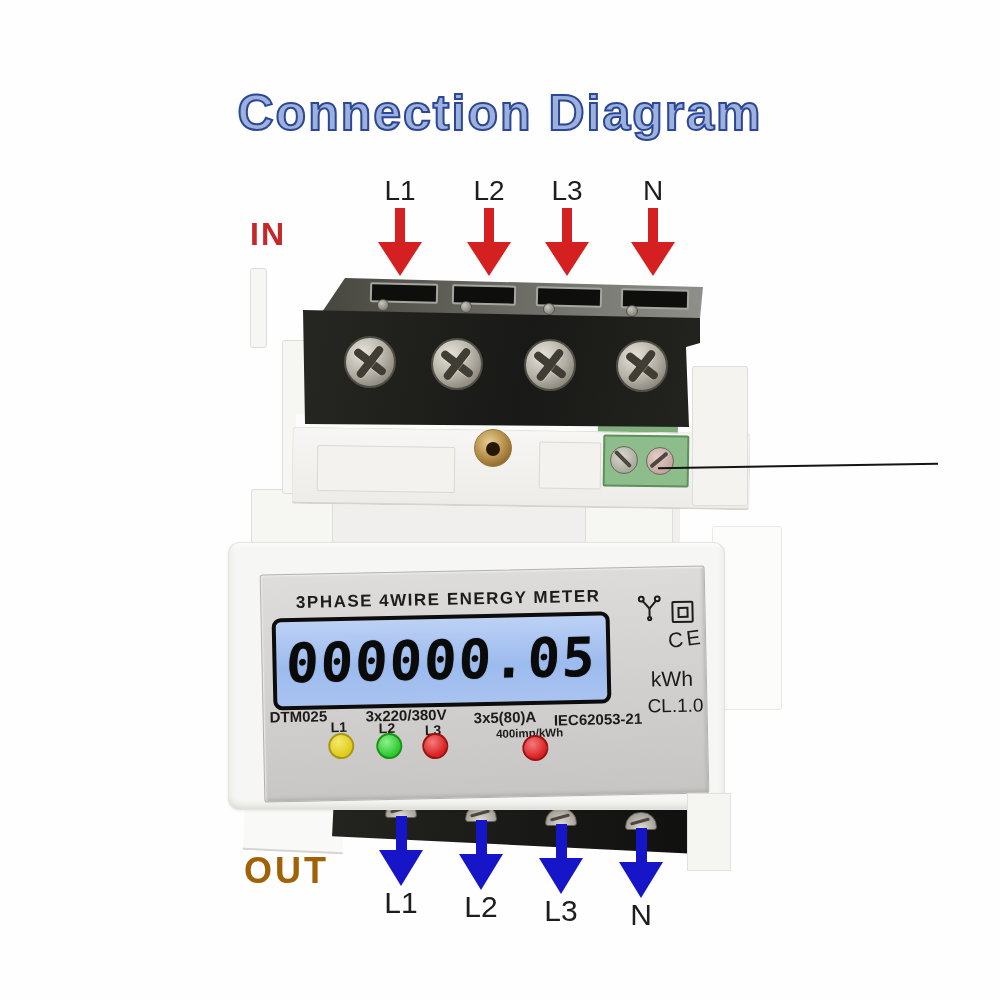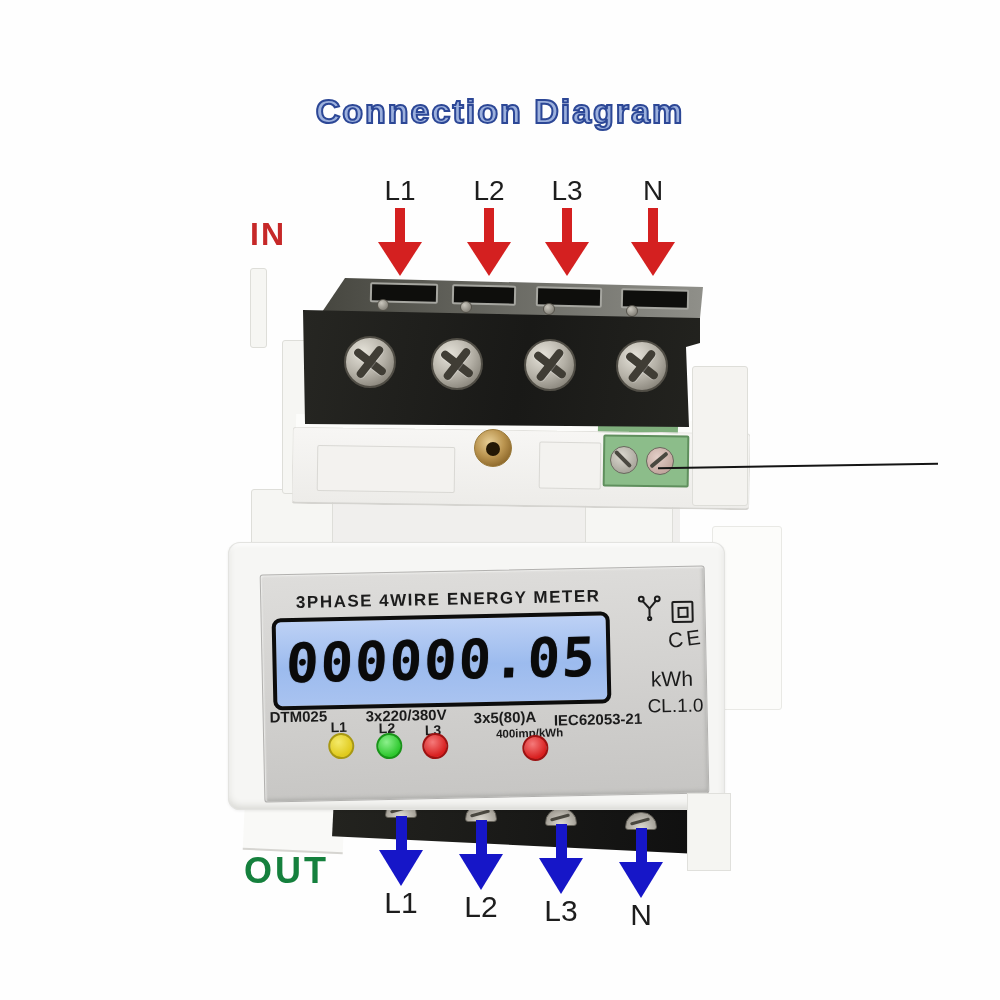--- a/index.html
+++ b/index.html
@@ -2,28 +2,28 @@
 <html><head>
 <meta charset="utf-8">
 <style>
   html,body{margin:0;padding:0;background:#ffffff;}
   #canvas{position:relative;width:1000px;height:1000px;background:#fefefe;overflow:hidden;
           font-family:"Liberation Sans",sans-serif;}
   .abs{position:absolute;}
 
   
   .title{position:absolute;left:0;right:0;top:84px;text-align:center;
-         font-size:34px;font-weight:bold;letter-spacing:2px;
-         color:#9db1dd;-webkit-text-stroke:2px #2c4796;text-shadow:0 0 1px #2c4796;margin-top:8px;}
+         font-size:50px;font-weight:bold;letter-spacing:2px;
+         color:#9db1dd;-webkit-text-stroke:2px #2c4796;text-shadow:0 0 1px #2c4796;}
 
   
   .in-label{position:absolute;left:250px;top:216px;font-size:32px;font-weight:bold;
             color:#c62828;letter-spacing:2px;}
   .out-label{position:absolute;left:244px;top:850px;font-size:36px;font-weight:bold;
-             color:#15803d;letter-spacing:3px;}
+             color:#a16207;letter-spacing:3px;}
 
   
   .wiregrp{position:absolute;width:56px;text-align:center;}
   .wirelbl{font-size:28px;font-weight:500;color:#1d1d1d;line-height:30px;}
   .arr{width:44px;margin:2px auto 0 auto;}
   .arr .shaft{width:10px;height:34px;margin:0 auto;}
   .arr .head{width:0;height:0;border-left:22px solid transparent;border-right:22px solid transparent;}
   .red .shaft{background:#d42020;}
   .red .head{border-top:34px solid #d42020;}
   .blue .shaft{background:#1616c8;width:11px;}

